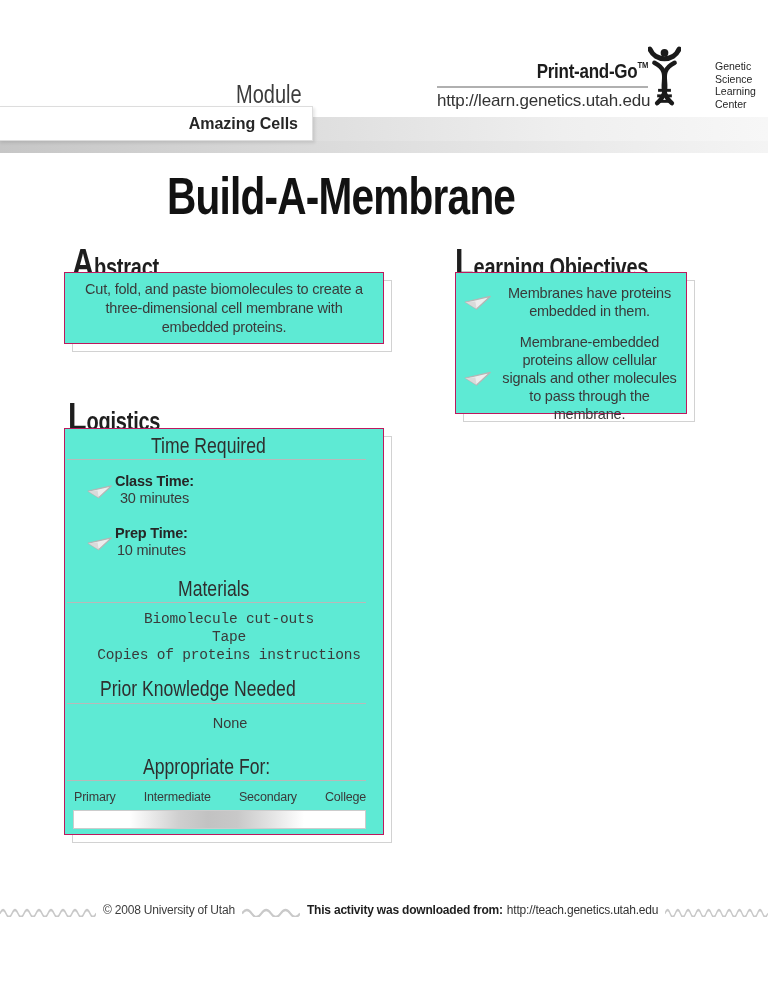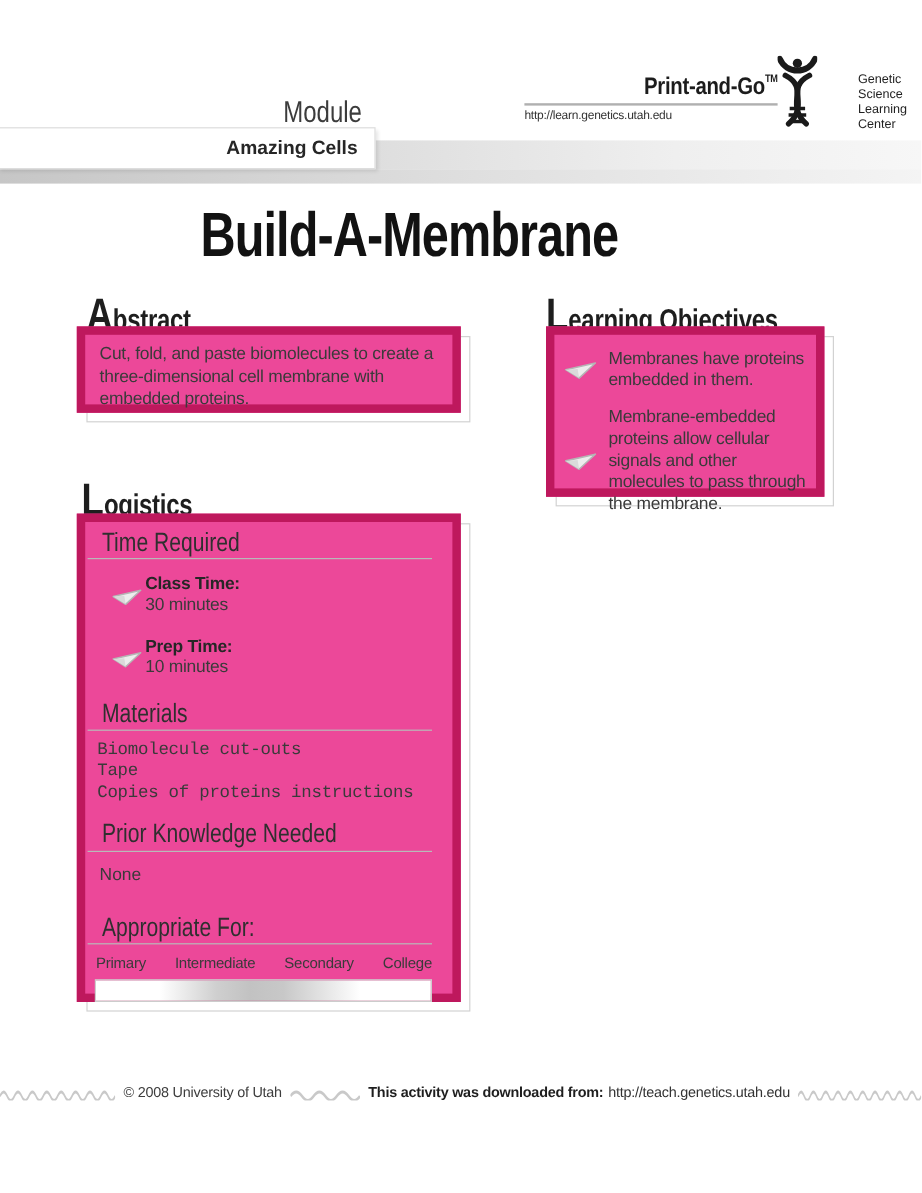--- a/index.html
+++ b/index.html
@@ -20,39 +20,39 @@
                 background:linear-gradient(90deg,#c6c6c6 0%,#dcdcdc 45%,#eeeeee 85%,#f4f4f4 100%); }
   .module-tab { position:absolute; top:106px; left:-2px; width:315px; height:35px; background:#fff;
                 border:1px solid #ddd; box-shadow:2px 2px 3px rgba(0,0,0,.10);
                 display:flex; align-items:center; justify-content:flex-end; padding-right:14px;
                 font-size:16px; font-weight:bold; color:#262626; z-index:3; }
 
   .pag-title { position:absolute; top:60px; left:437px; width:211px; text-align:right;
                font-size:20px; font-weight:bold; color:#1c1c1c; letter-spacing:-.3px; }
   .pag-title sup { font-size:9px; font-weight:bold; vertical-align:10px; }
   .pag-rule  { position:absolute; top:86px; left:437px; width:211px; height:2px; background:#b0b0b0; }
-  .pag-url   { position:absolute; top:91px; left:437px; width:211px; text-align:left;
-               font-size:10px; color:#333; letter-spacing:-.2px; }
+  .pag-url   { position:absolute; top:91px; left:437px; width:211px; text-align:center;
+               font-size:17px; color:#333; letter-spacing:-.2px; }
   .gslc-logo { position:absolute; top:46px; left:648px; width:33px; height:63px; }
   .org-name  { position:absolute; top:60px; left:691px; font-size:10.5px; line-height:12.5px; color:#1f1f1f;margin-left:24px; }
 
   
   .doc-title { position:absolute; top:166px; left:0; width:682px; text-align:center;
                font-size:52px; font-weight:bold; color:#121212; letter-spacing:-1px; }
 
   
   .sec-heading { position:absolute; color:#1e1e1e; line-height:1; }
   .sec-heading .initial { font-size:38px; font-weight:bold; }
   .sec-heading .rest    { font-size:25px; font-weight:bold; letter-spacing:-.3px; }
 
   
   .stack { position:absolute; }
   .stack-back { position:absolute; left:8px; top:8px; width:100%; height:100%;
                 background:#fff; border:1px solid #d2d2d2; }
-  .stack-main { position:relative; width:100%; height:100%; background:#ec4899; border:7px solid #be185d; }
+  .stack-main { position:relative; width:100%; height:100%; background:#5eead4; border:1px solid #be185d;text-align:center; }
 
   .body-text { font-size:14.5px; line-height:19px; color:#3a3a3a; letter-spacing:-.2px; }
 
   .abstract-box { left:64px; top:272px; width:320px; height:72px; }
   .abstract-box .stack-main { padding:7px 12px; }
 
   .lo-box { left:455px; top:272px; width:232px; height:142px; }
   .lo-box .stack-main { padding:11px 8px 0 8px; }
   .lo-item { display:flex; gap:9px; margin-bottom:13px; }
   .lo-item .bullet { flex:0 0 28px; margin-top:2px; }

